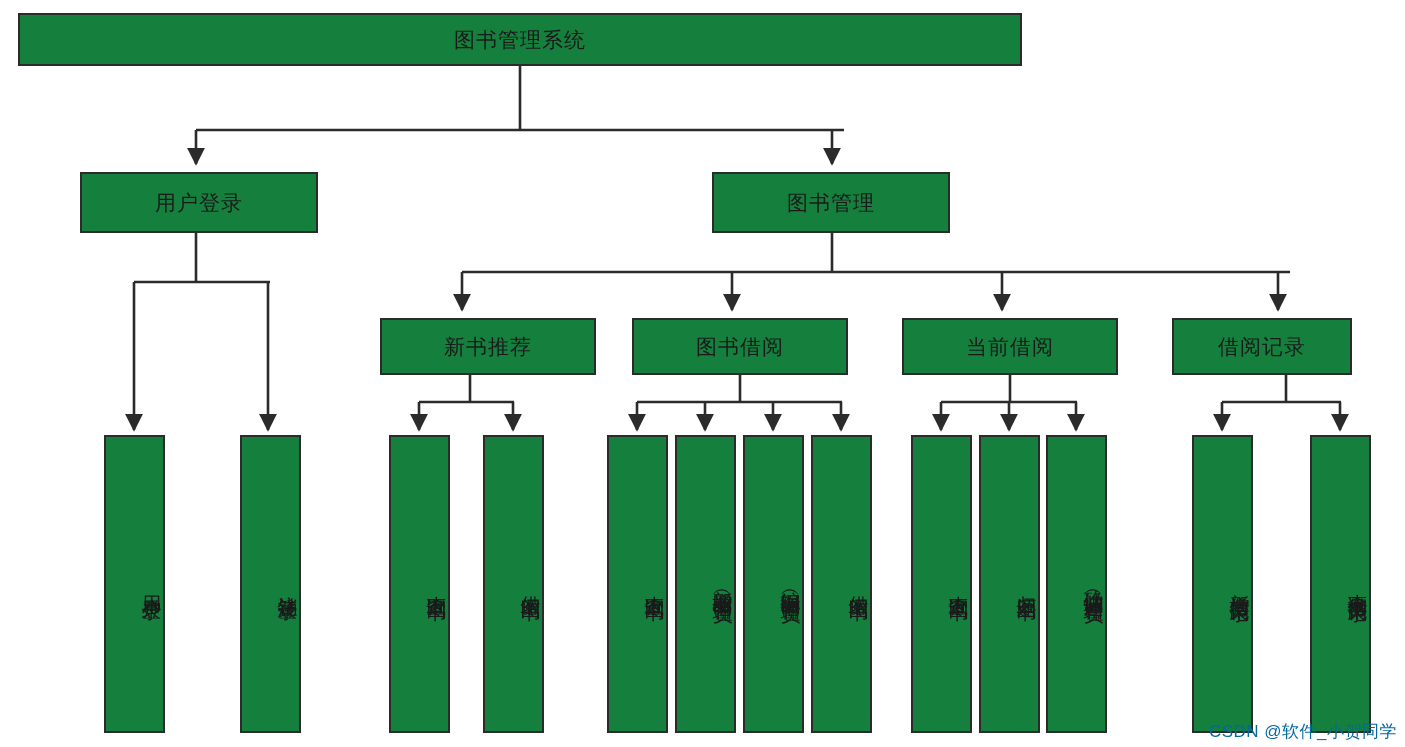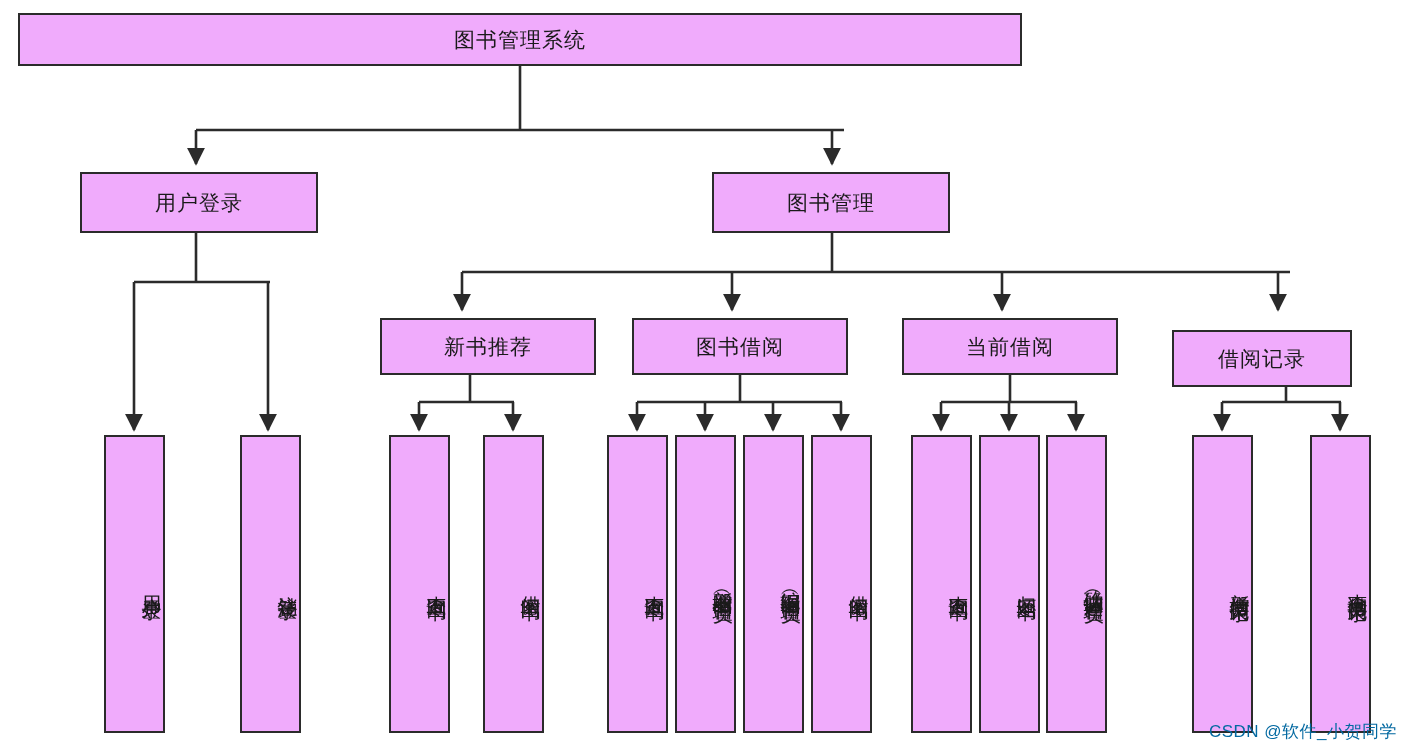--- a/index.html
+++ b/index.html
@@ -22,21 +22,21 @@
     position: absolute;
     top: 0;
     left: 0;
     width: 1405px;
     height: 747px;
   }
   .node-box {
     position: absolute;
     box-sizing: border-box;
     border: 2px solid #2b2b2b;
-    background: #f0abfc;
+    background: #15803d;
     display: flex;
     align-items: center;
     justify-content: center;
     color: #1a1a1a;
   }
   .node-box.horizontal {
     font-size: 21px;
     letter-spacing: 1px;
     line-height: 1.2;
   }
@@ -139,21 +139,21 @@
 
   <div class="node-box horizontal" style="left:380px; top:318px; width:216px; height:57px;">
     <span class="node-label">新书推荐</span>
   </div>
   <div class="node-box horizontal" style="left:632px; top:318px; width:216px; height:57px;">
     <span class="node-label">图书借阅</span>
   </div>
   <div class="node-box horizontal" style="left:902px; top:318px; width:216px; height:57px;">
     <span class="node-label">当前借阅</span>
   </div>
-  <div class="node-box horizontal" style="left:1172px; top:318px; width:180px; height:57px;margin-top:12px;">
+  <div class="node-box horizontal" style="left:1172px; top:318px; width:180px; height:57px;">
     <span class="node-label">借阅记录</span>
   </div>
 
   <div class="node-box vertical" style="left:104px; top:435px; width:61px; height:298px;">
     <span class="node-label">用户登录</span>
   </div>
   <div class="node-box vertical" style="left:240px; top:435px; width:61px; height:298px;">
     <span class="node-label">注销登录</span>
   </div>
 

